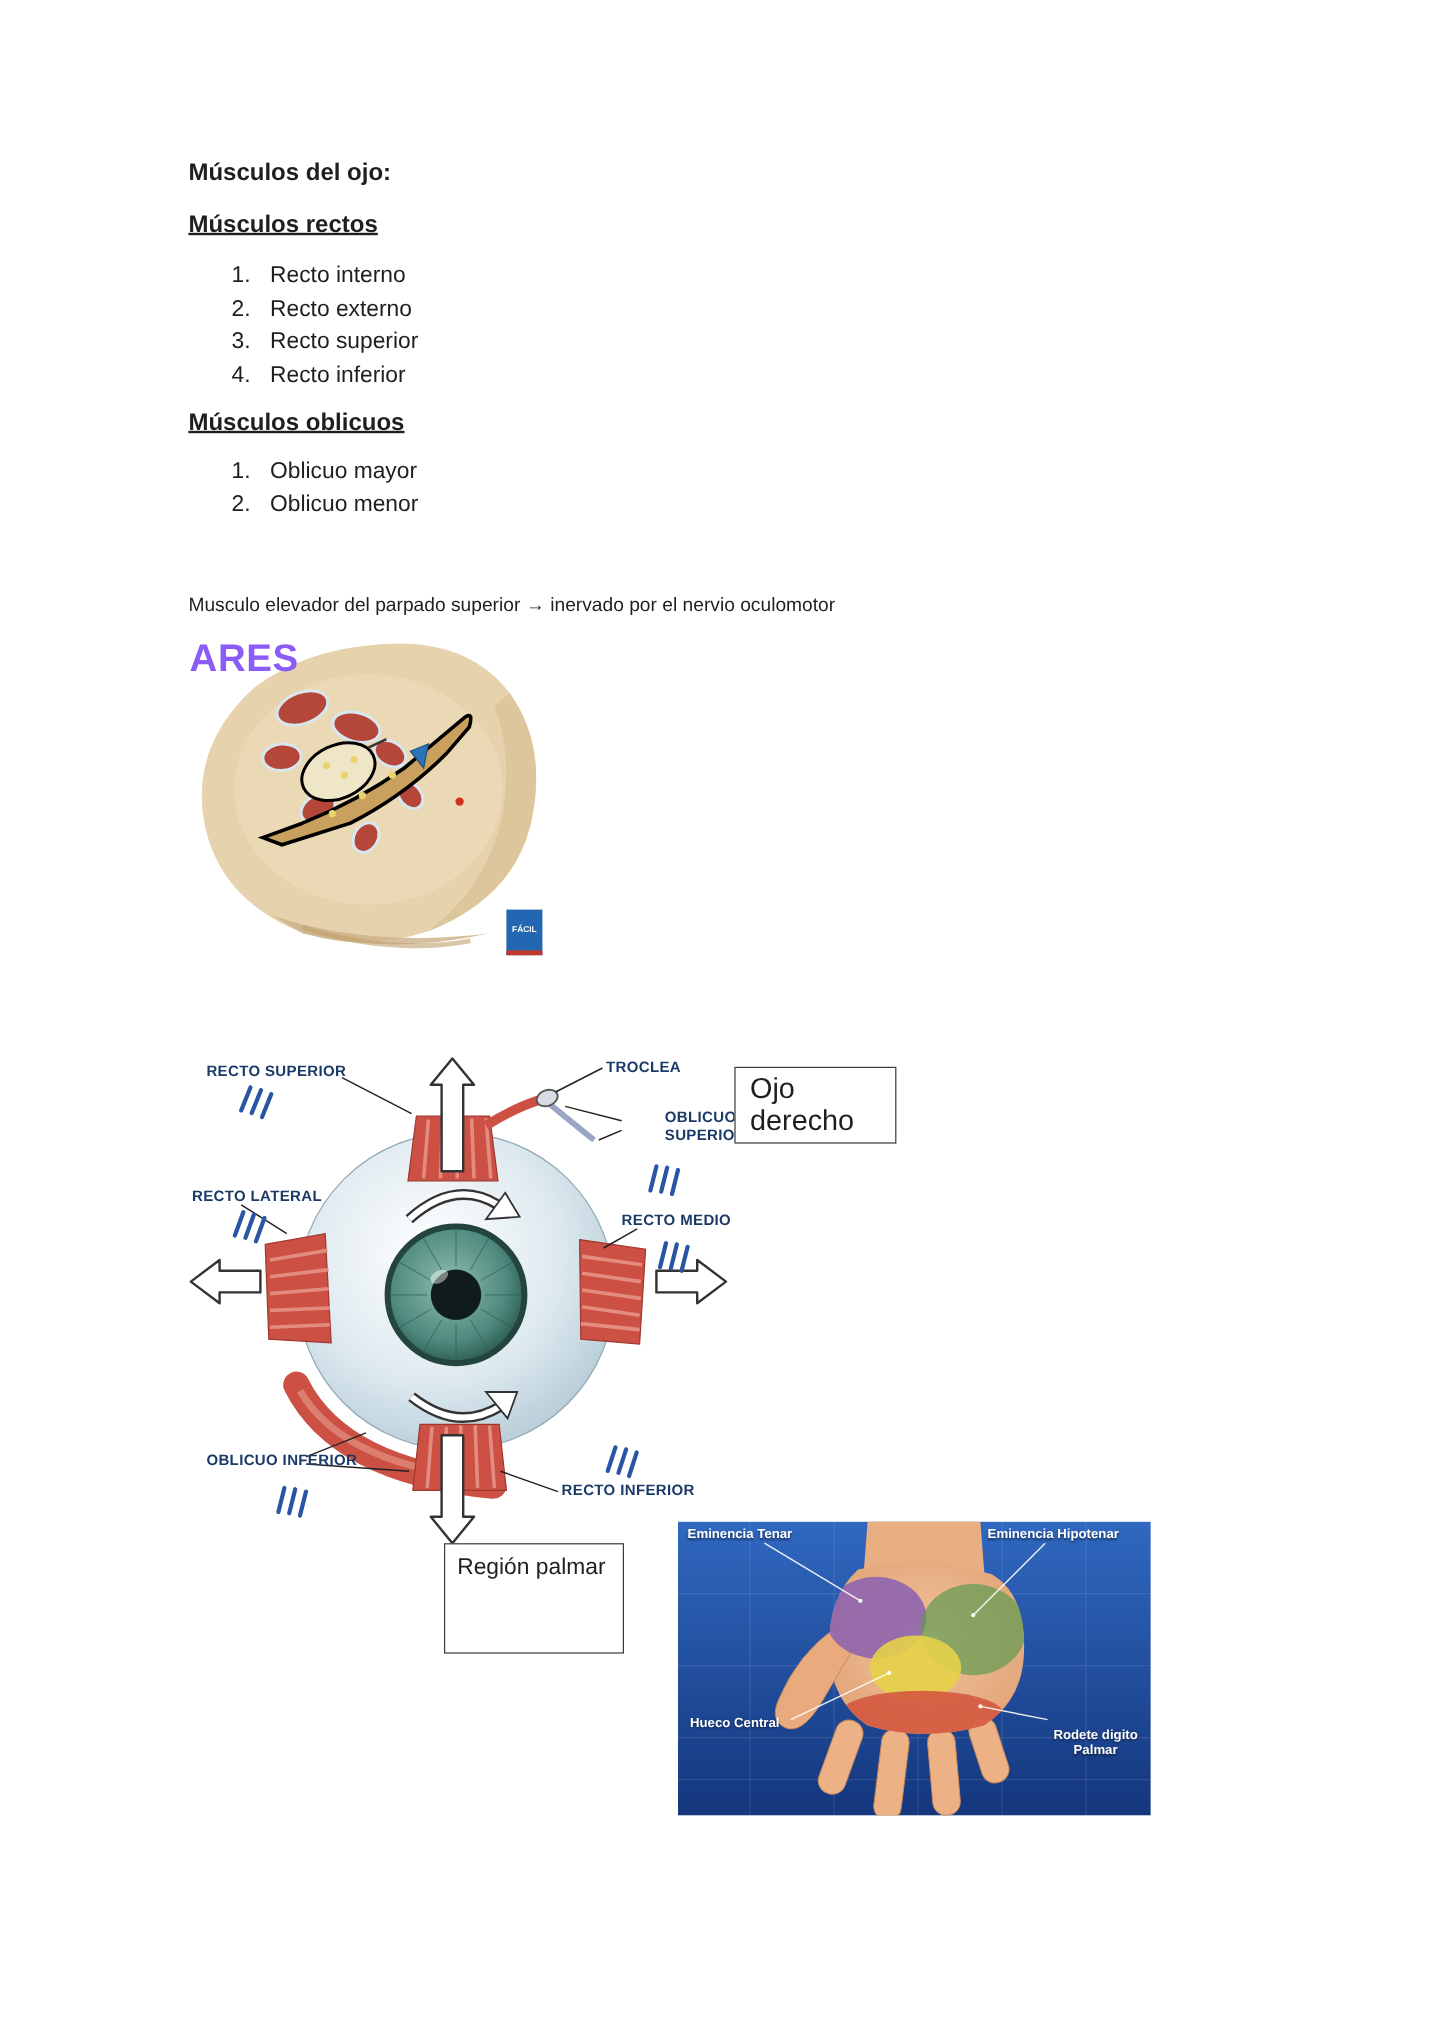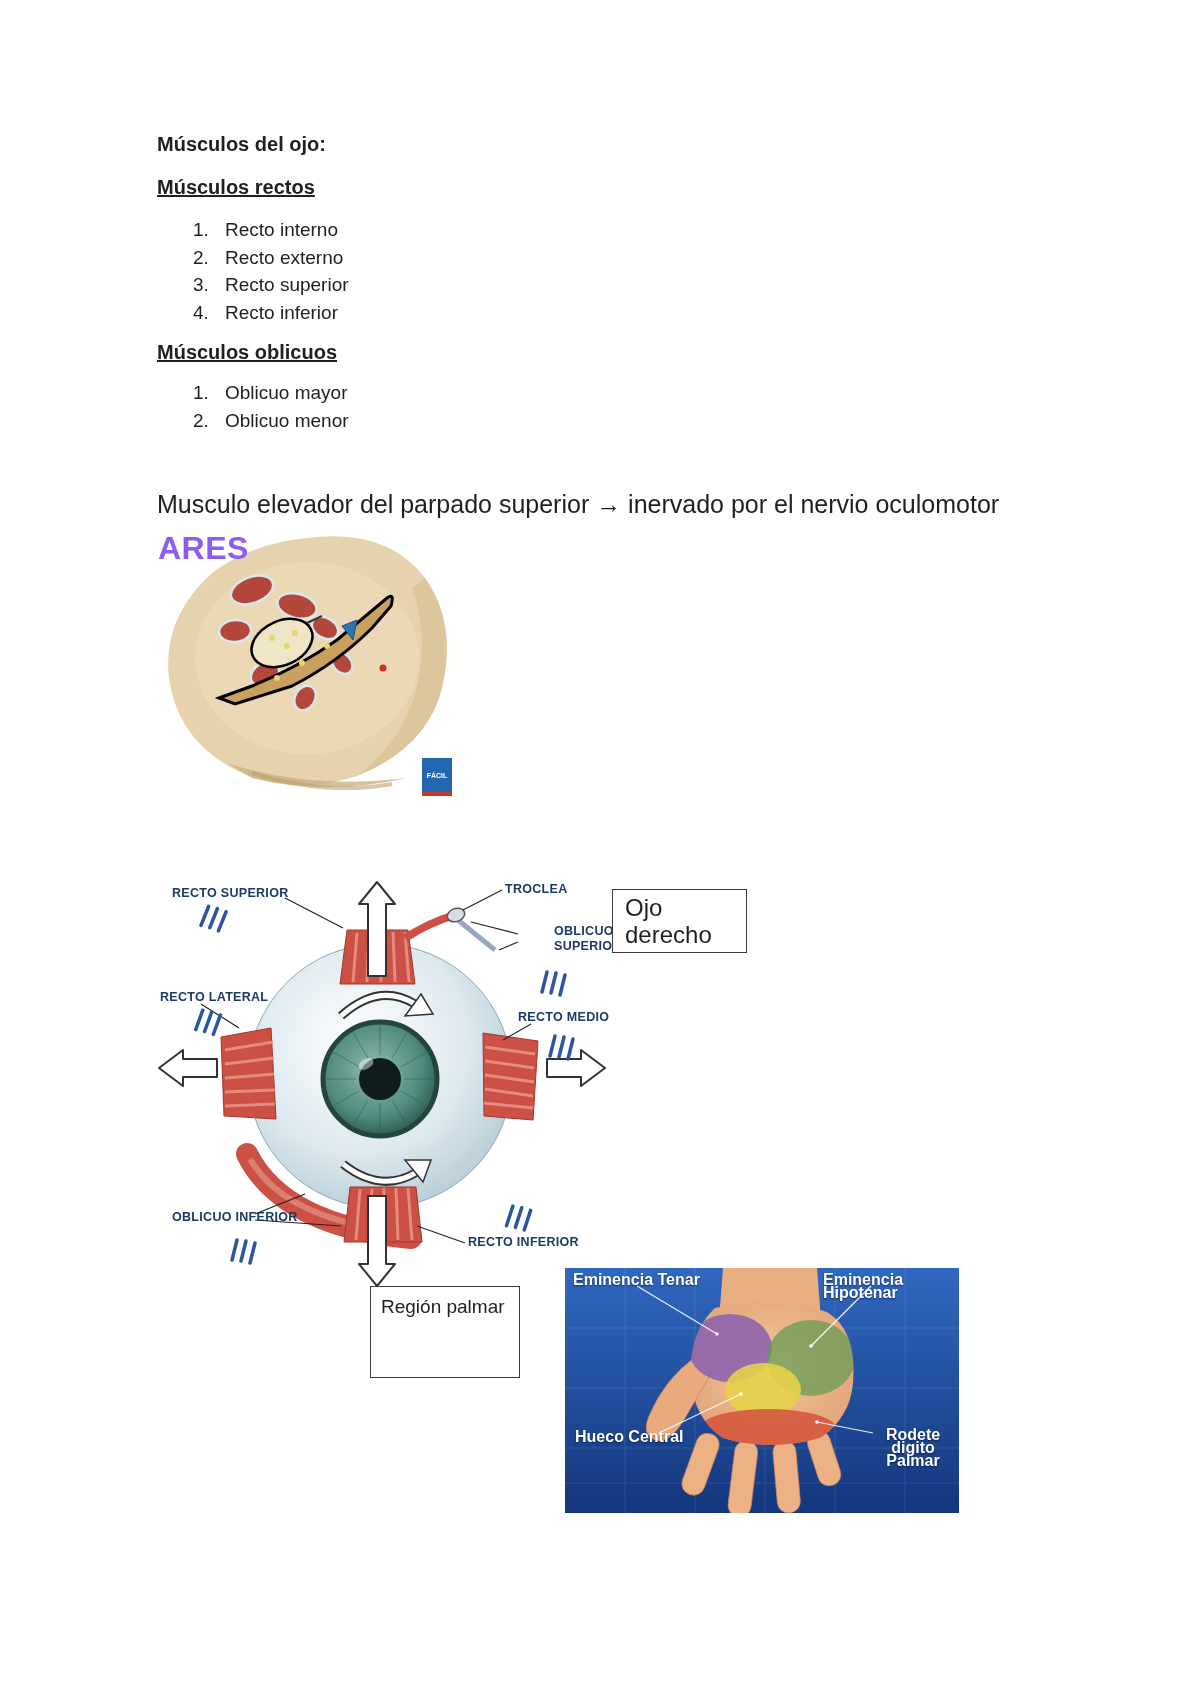--- a/index.html
+++ b/index.html
@@ -9,21 +9,21 @@
     height: 1696px;
     background: #ffffff;
     font-family: "Liberation Sans", sans-serif;
     color: #1f1f1f;
     overflow: hidden;
     margin: 0 auto;
   }
   .abs { position: absolute; }
   .h1 { font-size: 20px; font-weight: bold; }
   .h2 { font-size: 20px; font-weight: bold; text-decoration: underline; text-align: right; }
-  .body-text { font-size: 25px; line-height: 27px; }
+  .body-text { font-size: 16px; line-height: 27px; }
   .list { list-style: none; margin: 0; padding: 0; font-size: 19px; }
   .list li { display: flex; line-height: 27.5px; }
   .list .num { width: 32px; flex: 0 0 32px; }
   .diagram-label {
     position: absolute;
     color: #1b3a66;
     font-weight: bold;
     font-size: 12.5px;
     letter-spacing: 0.3px;
     line-height: 15px;
@@ -32,21 +32,21 @@
     position: absolute;
     border: 1.5px solid #3a3a3a;
     background: #ffffff;
     font-size: 19px;
     line-height: 27px;
     padding: 4px 12px;
   }
   .hand-label {
     position: absolute;
     color: #ffffff;
-    font-size: 16px;
+    font-size: 11px;
     font-weight: bold;
     line-height: 13px;
     text-shadow: 0 1px 2px rgba(0,0,0,0.55);
   }
   .watermark {
     position: absolute;
     font-size: 32px;
     font-weight: bold;
     color: #8b5cf6;
     letter-spacing: 0.5px;
@@ -299,16 +299,16 @@
         <circle cx="152" cy="66" r="1.8"></circle>
           <circle cx="246" cy="78" r="1.8"></circle>
         <circle cx="176" cy="126" r="1.8"></circle>
           <circle cx="252" cy="154" r="1.8"></circle>
       </g>
     </svg>
 
     <div class="hand-label" style="left:8px; top:5px;">Eminencia Tenar</div>
     <div class="hand-label" style="left:258px; top:5px;">Eminencia Hipotenar</div>
     <div class="hand-label" style="left:10px; top:162px;">Hueco Central</div>
-    <div class="hand-label" style="left:306px; top:160px; width:84px; text-align:center;">Rodete digito Palmar</div>
+    <div class="hand-label" style="left:306px; top:172px; width:84px; text-align:center;">Rodete digito Palmar</div>
   </div>
 
 </div>
 
 </body></html>

